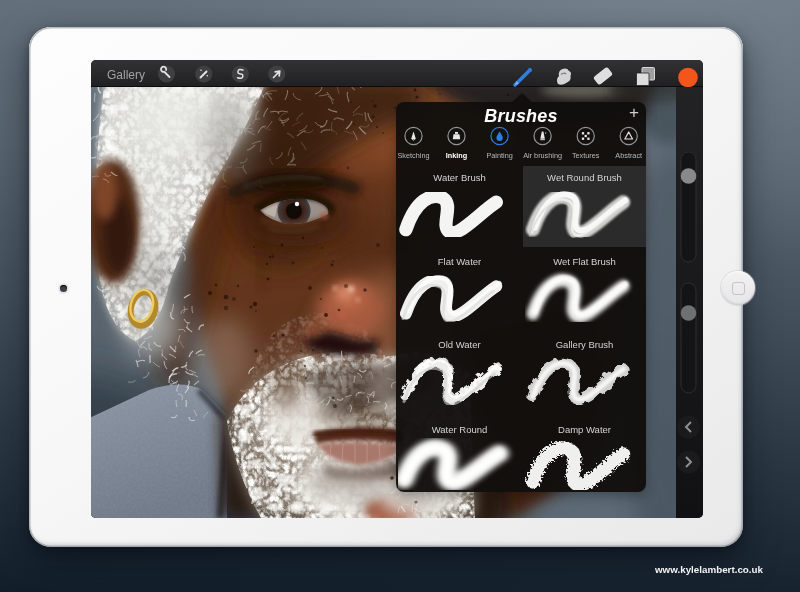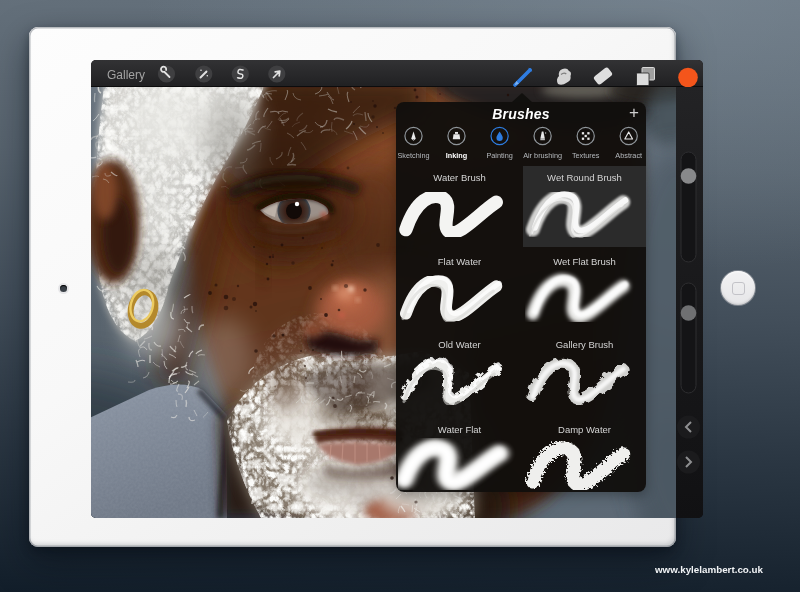--- a/index.html
+++ b/index.html
@@ -1,30 +1,30 @@
 <!DOCTYPE html>
 <html><head><meta charset="utf-8"><style>
 html,body{margin:0;padding:0;width:800px;height:592px;overflow:hidden;font-family:"Liberation Sans",sans-serif;}
 #stage{position:relative;width:800px;height:592px;background:
  radial-gradient(900px 500px at 85% -5%, rgba(130,145,158,0.55), rgba(130,145,158,0) 60%),
  linear-gradient(182deg,#66727d 0%,#57636e 28%,#424e5a 52%,#2b3743 74%,#17232f 95%,#121e2a 100%);}
 #credit{position:absolute;right:37px;top:564px;color:#f2f4f6;font-size:9.8px;font-weight:bold;letter-spacing:0}
-#ipad{position:absolute;left:29px;top:27px;width:647px;height:520px;border-radius:9px;
+#ipad{position:absolute;left:29px;top:27px;width:714px;height:520px;border-radius:22px;
  background:linear-gradient(145deg,#fdfdfd 0%,#f8f8f8 40%,#efefef 75%,#e9e9ea 100%);
  box-shadow: inset 0 0 0 1.5px rgba(125,131,138,0.55), inset 0 2px 1px rgba(255,255,255,0.95),
    inset -2px -3px 4px rgba(130,135,140,0.35), 0 14px 34px rgba(5,12,20,0.5), 0 4px 10px rgba(5,12,20,0.35);}
 #cam{position:absolute;left:31px;top:258px;width:7px;height:7px;border-radius:50%;background:#3a4047;box-shadow:inset 0 1px 1px #000, 0 0 0 2px rgba(225,225,227,0.8)}
 #home{position:absolute;left:692px;top:244px;width:34px;height:34px;border-radius:50%;background:linear-gradient(180deg,#f2f2f3,#e6e6e8);box-shadow:inset 0 1px 2px rgba(255,255,255,0.9), inset 0 -1px 2px rgba(150,150,155,0.45), 0 0 0 1px rgba(195,195,200,0.45)}
 #home:after{content:"";position:absolute;left:10.5px;top:10.5px;width:11px;height:11px;border:1.5px solid #c3c3c8;border-radius:3px}
 #screen{position:absolute;left:62px;top:33px;width:612px;height:458px;background:#0b0b0d;border-radius:5px;overflow:hidden}
 #canvaswrap{position:absolute;left:0;top:0;width:585px;height:458px}
 #sidebar{position:absolute;left:585px;top:27px;width:27px;height:431px}
 #panel{position:absolute;left:305px;top:42px;width:250px;height:390px;background:rgba(17,15,13,0.96);border-radius:8px;box-shadow:0 4px 12px rgba(0,0,0,0.3)}
 #notch{position:absolute;left:116px;top:-9px;width:0;height:0;border-left:10px solid transparent;border-right:10px solid transparent;border-bottom:9px solid rgba(17,15,13,0.97)}
-#ptitle{position:absolute;left:0;top:4px;width:250px;text-align:center;color:#fff;font-size:14px;font-weight:bold;font-style:italic;letter-spacing:0.2px}
+#ptitle{position:absolute;left:0;top:4px;width:250px;text-align:center;color:#fff;font-size:18px;font-weight:bold;font-style:italic;letter-spacing:0.2px}
 #pplus{position:absolute;left:233px;top:1px;color:#cfcfcf;font-size:17px;font-weight:normal}
 .bn{position:absolute;text-align:center;color:#d4d4d4;font-size:9.5px}
 </style></head>
 <body>
 <div id="stage">
  <div id="ipad">
   <div id="cam"></div>
   <div id="home"></div>
   <div id="screen">
     <div id="canvaswrap">
@@ -869,21 +869,21 @@
             <div class="bn" style="top:173px;left:127px;width:123px">Gallery Brush</div>
             <svg style="position:absolute;left:2px;top:187px" width="118" height="52" viewBox="0 0 120 52">
               <path d="M8,44 C18,14 34,6 46,12 C57,19 43,40 52,46 C62,52 84,26 100,16" stroke="#ededeb" stroke-width="9" fill="none" stroke-linecap="round" filter="url(#srough)"></path>
               <path d="M8,44 C18,14 34,6 46,12 C57,19 43,40 52,46 C62,52 84,26 100,16" stroke="#ffffff" stroke-width="4" fill="none" stroke-linecap="round" transform="translate(3,-4)" filter="url(#srough)" opacity="0.85"></path>
               <path d="M8,44 C18,14 34,6 46,12 C57,19 43,40 52,46 C62,52 84,26 100,16" stroke="#cfcfcc" stroke-width="3" fill="none" stroke-linecap="round" transform="translate(-2,5)" opacity="0.6"></path>
             </svg>
             <svg style="position:absolute;left:129px;top:187px" width="118" height="52" viewBox="0 0 120 52">
               <path d="M8,44 C18,14 34,6 46,12 C57,19 43,40 52,46 C62,52 84,26 100,16" stroke="#e6e6e4" stroke-width="11" fill="none" stroke-linecap="round" filter="url(#srough)" opacity="0.9"></path>
               <path d="M8,44 C18,14 34,6 46,12 C57,19 43,40 52,46 C62,52 84,26 100,16" stroke="#ffffff" stroke-width="5" fill="none" stroke-linecap="round" filter="url(#sb2)" opacity="0.8"></path>
             </svg>
-            <div class="bn" style="top:258px;left:0px;width:127px">Water Flat</div>
+            <div class="bn" style="top:258px;left:0px;width:127px">Water Round</div>
             <div class="bn" style="top:258px;left:127px;width:123px">Damp Water</div>
             <svg style="position:absolute;left:2px;top:272px" width="118" height="52" viewBox="0 0 120 52">
               <g transform="translate(-2,0) scale(1.05,0.95)">
                 <path d="M8,44 C18,14 34,6 46,12 C57,19 43,40 52,46 C62,52 84,26 100,16" stroke="#f2f2f0" stroke-width="19" fill="none" stroke-linecap="round" filter="url(#sb4)" opacity="0.95"></path>
                 <path d="M8,44 C18,14 34,6 46,12 C57,19 43,40 52,46 C62,52 84,26 100,16" stroke="#ffffff" stroke-width="10" fill="none" stroke-linecap="round" filter="url(#sb3)"></path>
               </g>
             </svg>
             <svg style="position:absolute;left:129px;top:272px" width="118" height="52" viewBox="0 0 120 52">
               <path d="M8,44 C18,14 34,6 46,12 C57,19 43,40 52,46 C62,52 84,26 100,16" stroke="#efefed" stroke-width="14" fill="none" stroke-linecap="round" filter="url(#sdamp)"></path>
             </svg>

